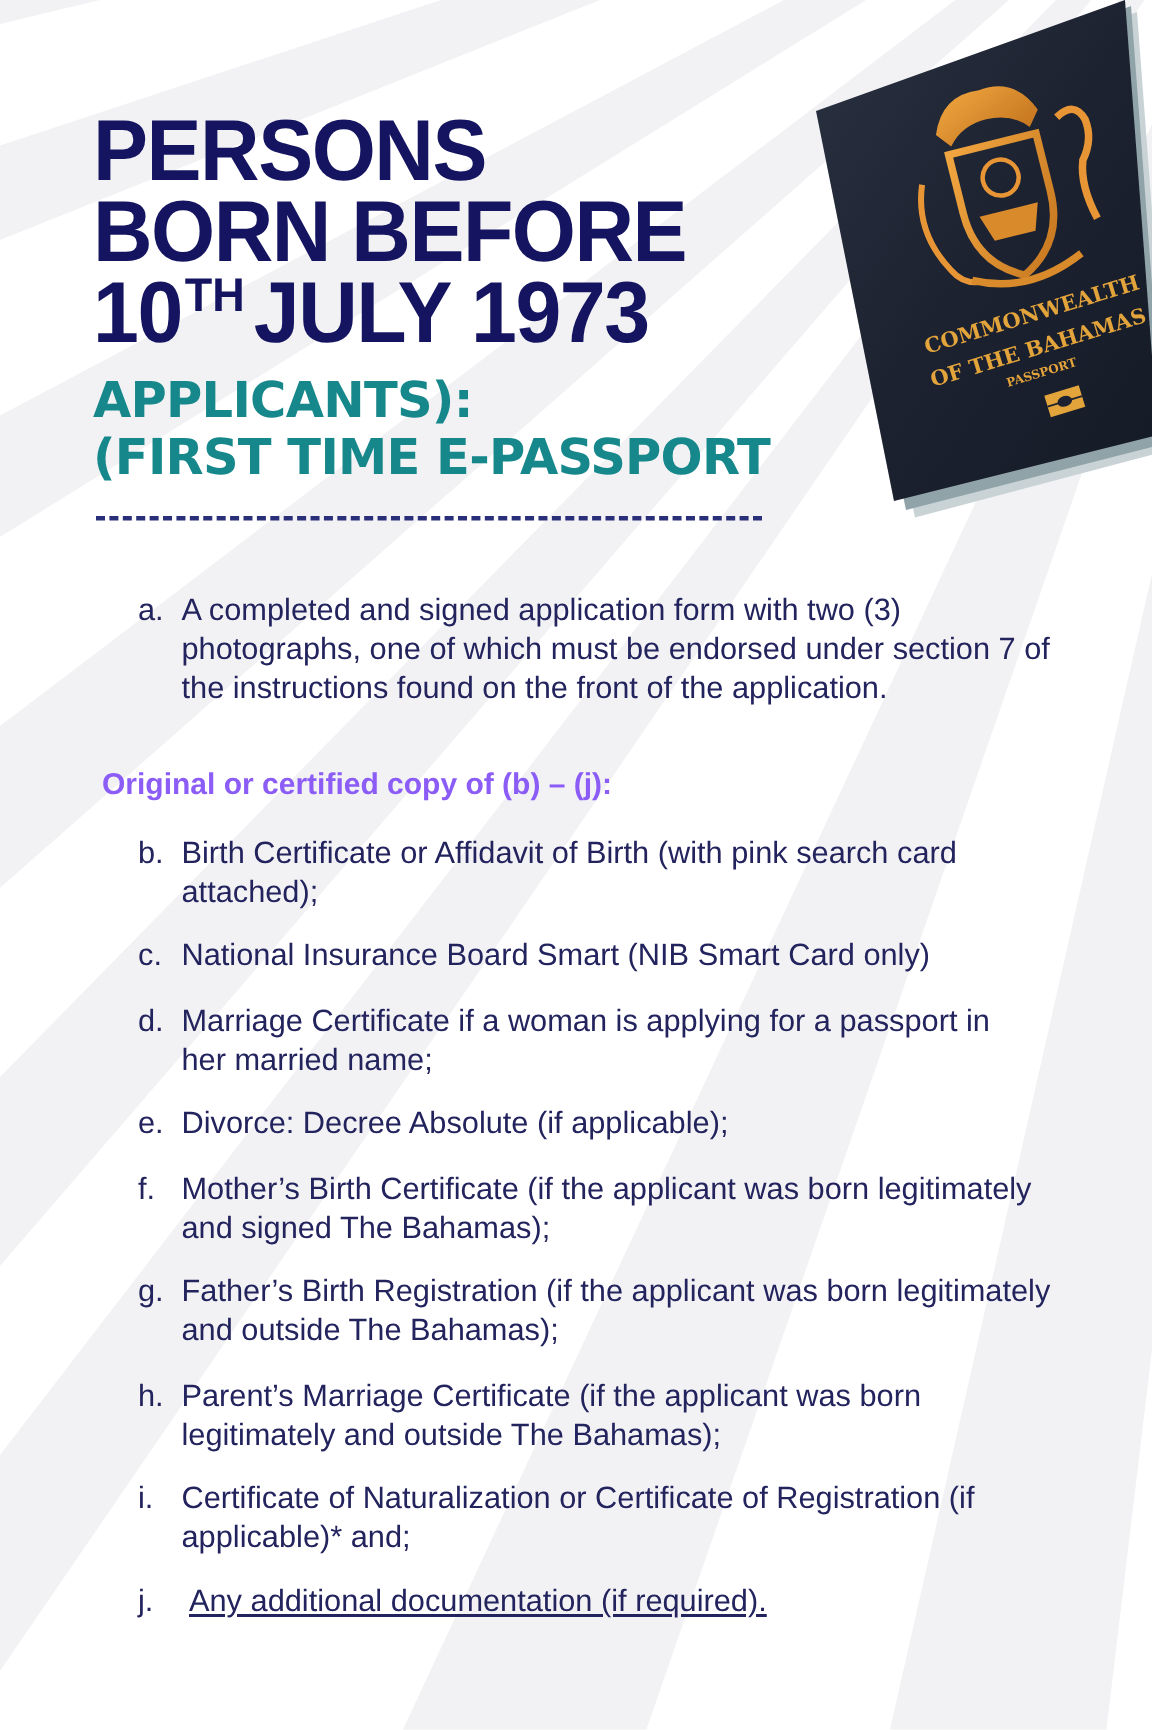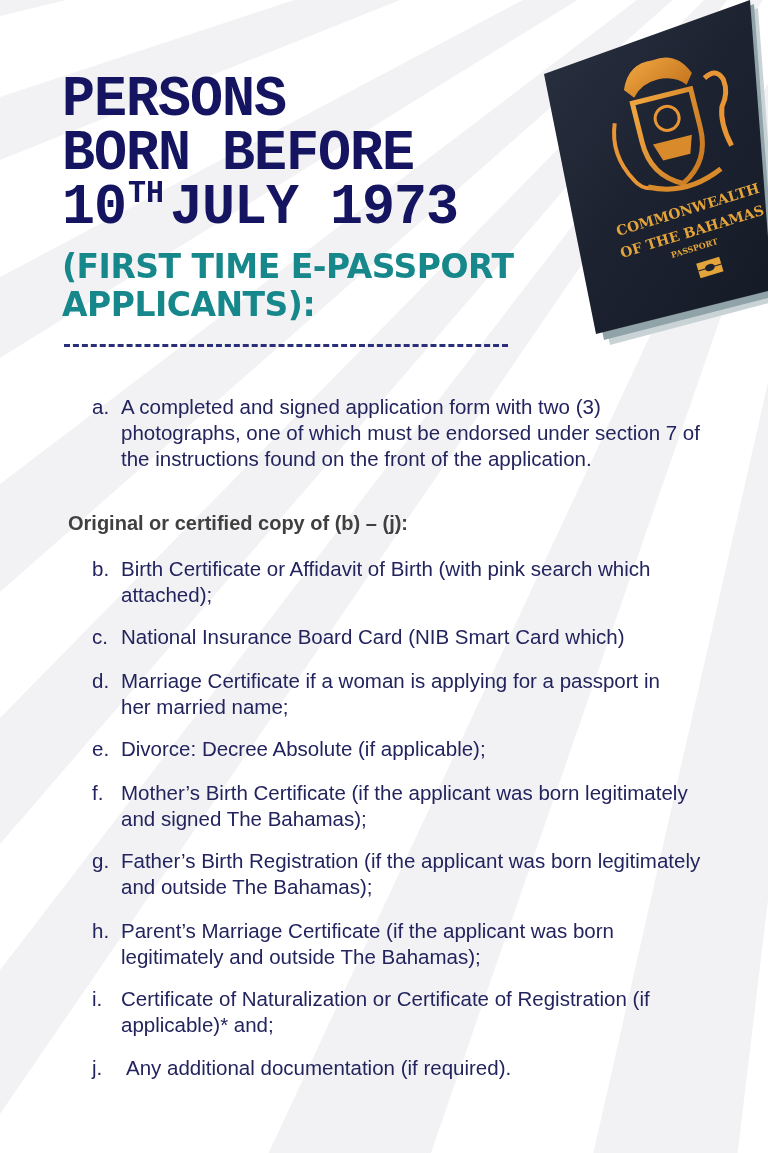--- a/index.html
+++ b/index.html
@@ -9,21 +9,21 @@
     font-family: "Liberation Sans", "DejaVu Sans", sans-serif;
   }
   .bg-rays {
     position: absolute; inset: 0; z-index: 0; overflow: hidden;
   }
   .bg-rays svg { width: 768px; height: 1153px; display: block; }
 
   .heading {
     position: absolute; left: 62px; top: 72px; z-index: 2;
     color: #141460; font-weight: 900;
-    font-family: Liberation Mono, monospace;
+    font-family: Liberation Sans, sans-serif;
     font-size: 55px; line-height: 54px; letter-spacing: -1px;
     text-transform: uppercase;
   }
   .heading .line { display: block; white-space: nowrap; transform: scaleY(1.05); transform-origin: left top; }
   .heading sup { font-size: 30px; vertical-align: 20px; line-height: 0; letter-spacing: 0; margin-left: 2px; margin-right: 6px; }
 
   .subheading {
     position: absolute; left: 62px; top: 248px; z-index: 2;
     color: #16878a; font-weight: 700;
     font-family: "DejaVu Sans", sans-serif;
@@ -44,21 +44,21 @@
   .body-text {
     position: absolute; left: 0; top: 0; width: 768px; z-index: 2;
     color: #23235e; font-family: "Liberation Sans", sans-serif;
   }
   .item {
     position: absolute; left: 92px; font-size: 20.5px; line-height: 26px;
   }
   .item .marker { position: absolute; left: 0; top: 0; }
   .item .text { display: block; padding-left: 29px; }
   .section-label {
-    position: absolute; left: 68px; top: 512px; font-size: 20px; font-weight: 700; color: #404040;
+    position: absolute; left: 68px; top: 512px; font-size: 20px; font-weight: 700; color: #8b5cf6;
   }
 </style>
 </head>
 <body>
 
 <div class="bg-rays">
   <svg viewBox="0 0 768 1153" xmlns="http://www.w3.org/2000/svg">
     <g fill="#f2f2f4">
       <polygon points="900,-200 -100,0 -100,40"></polygon>
       <polygon points="900,-200 -100,130 -100,200"></polygon>
@@ -74,22 +74,22 @@
   </svg>
 </div>
 
 <div class="heading">
   <span class="line">PERSONS</span>
   <span class="line">BORN BEFORE</span>
   <span class="line"><span>10</span><sup>TH</sup><span>JULY 1973</span></span>
 </div>
 
 <div class="subheading">
+  <span class="line">APPLICANTS):</span>
   <span class="line">(FIRST TIME E-PASSPORT</span>
-  <span class="line">APPLICANTS):</span>
 </div>
 
 <div class="divider"></div>
 
 <div class="passport">
   <svg width="228" height="350" viewBox="0 0 228 350" xmlns="http://www.w3.org/2000/svg">
     <defs>
       <linearGradient id="cov" x1="0" y1="0" x2="1" y2="1">
         <stop offset="0" stop-color="#2a3140"></stop>
         <stop offset="0.5" stop-color="#1c2230"></stop>
@@ -133,25 +133,25 @@
 <div class="body-text">
   <div class="item" style="top:394px; width:620px;">
     <span class="marker">a.</span>
     <span class="text">A completed and signed application form with two (3) photographs, one of which must be endorsed under section 7 of the instructions found on the front of the application.</span>
   </div>
 
   <div class="section-label">Original or certified copy of (b) – (j):</div>
 
   <div class="item" style="top:556px; width:620px;">
     <span class="marker">b.</span>
-    <span class="text">Birth Certificate or Affidavit of Birth (with pink search which attached);</span>
+    <span class="text">Birth Certificate or Affidavit of Birth (with pink search card attached);</span>
   </div>
   <div class="item" style="top:624px; width:640px;">
     <span class="marker">c.</span>
-    <span class="text">National Insurance Board Card (NIB Smart Card which)</span>
+    <span class="text">National Insurance Board Smart (NIB Smart Card only)</span>
   </div>
   <div class="item" style="top:668px; width:580px;">
     <span class="marker">d.</span>
     <span class="text">Marriage Certificate if a woman is applying for a passport in her married name;</span>
   </div>
   <div class="item" style="top:736px; width:620px;">
     <span class="marker">e.</span>
     <span class="text">Divorce: Decree Absolute (if applicable);</span>
   </div>
   <div class="item" style="top:780px; width:610px;">
@@ -165,15 +165,15 @@
   <div class="item" style="top:918px; width:600px;">
     <span class="marker">h.</span>
     <span class="text">Parent’s Marriage Certificate (if the applicant was born legitimately and outside The Bahamas);</span>
   </div>
   <div class="item" style="top:986px; width:560px;">
     <span class="marker">i.</span>
     <span class="text">Certificate of Naturalization or Certificate of Registration (if  applicable)* and;</span>
   </div>
   <div class="item" style="top:1055px; width:620px;">
     <span class="marker">j.</span>
-    <span class="text" style="padding-left:34px;">Any additional documentation (if required).</span>
+    <span class="text" style="padding-left:34px;text-decoration:underline;">Any additional documentation (if required).</span>
   </div>
 </div>
 
 </body></html>

